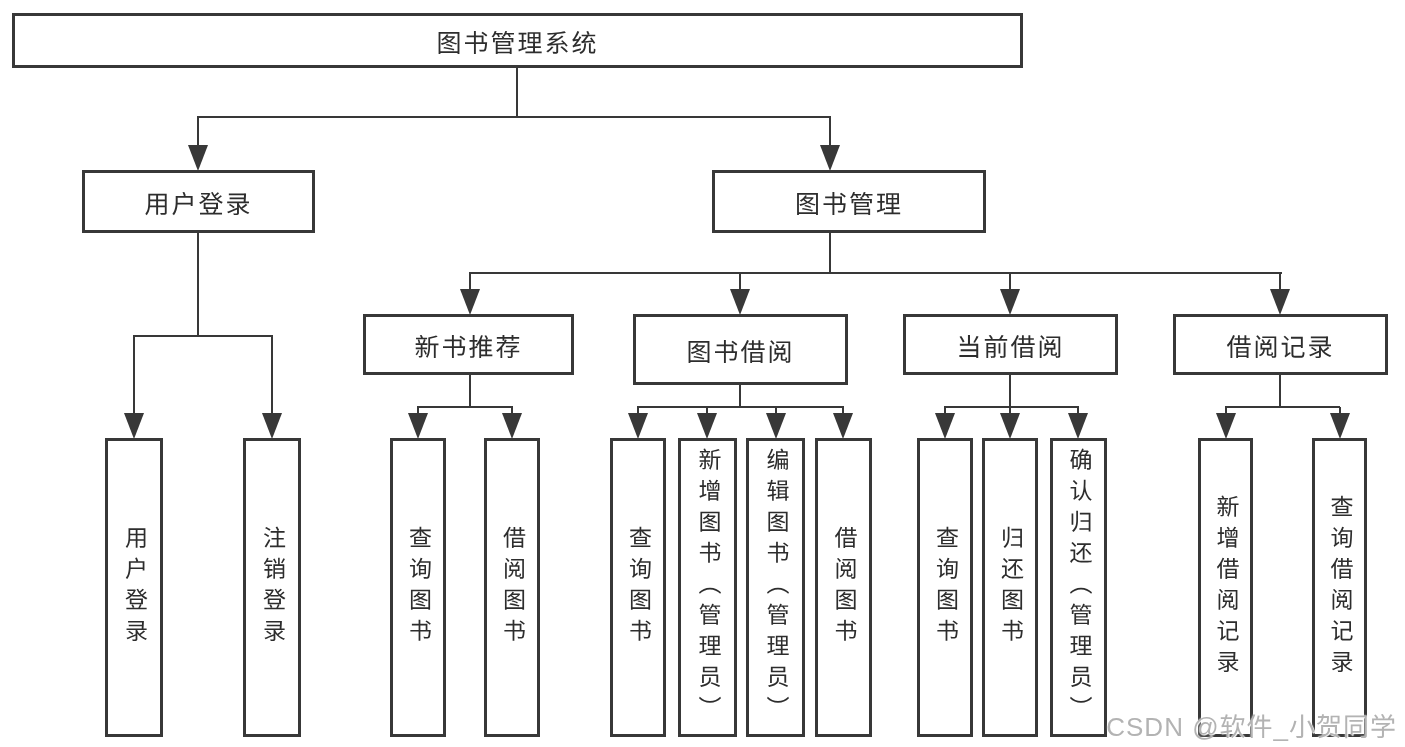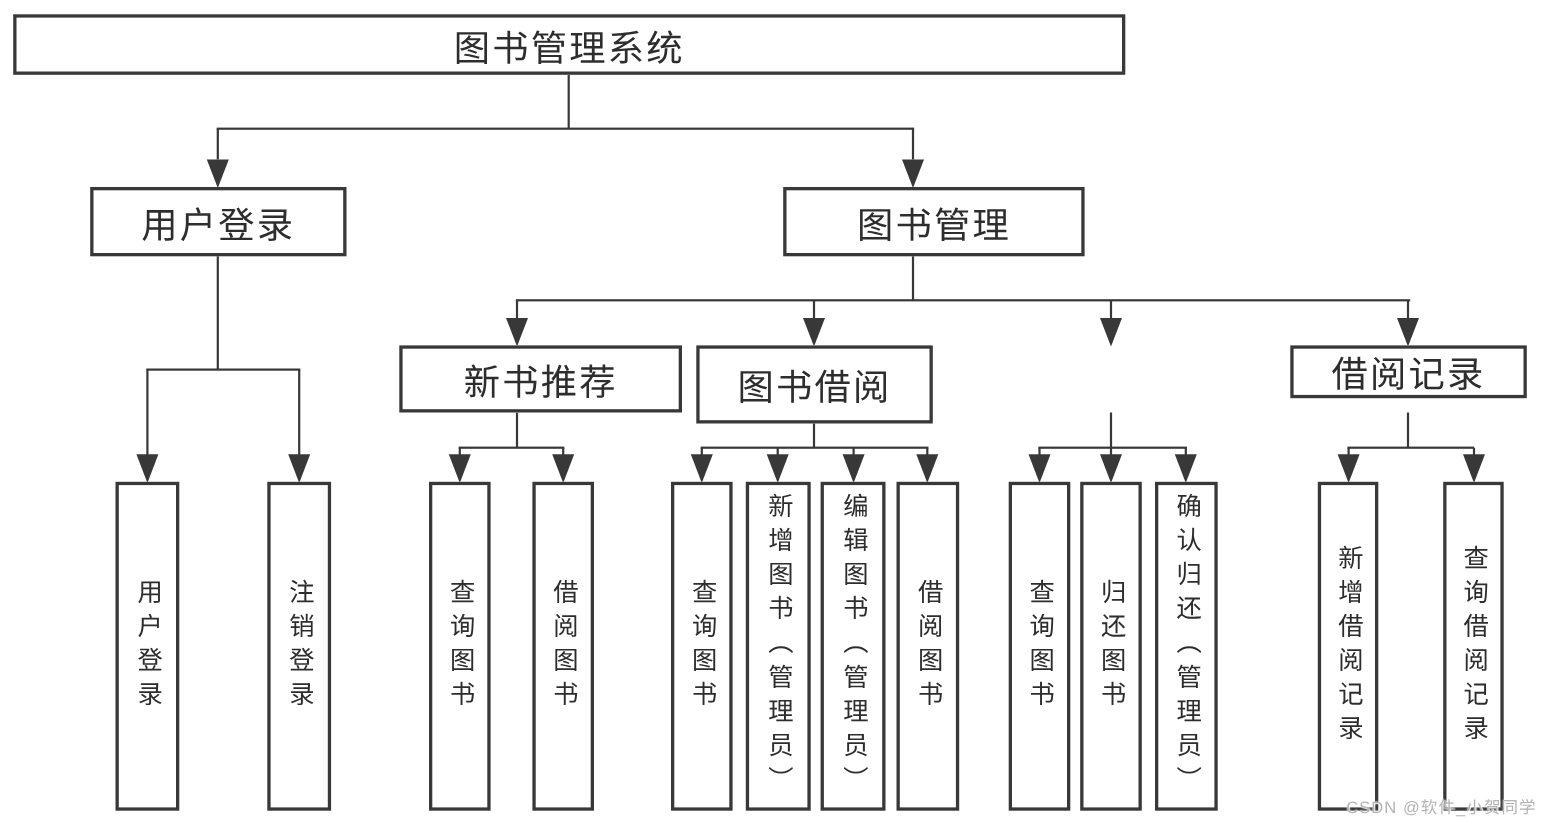--- a/index.html
+++ b/index.html
@@ -12,41 +12,41 @@
     overflow:hidden;
   }
   .node{
     position:absolute;
     box-sizing:border-box;
     border:3px solid var(--line,#383838);
     background:#fff;
     display:flex;align-items:center;justify-content:center;
     z-index:2;
   }
-  .node.h{font-size:33px;letter-spacing:2px;}
+  .node.h{font-size:25px;letter-spacing:2px;}
   .node.v{
     writing-mode:vertical-rl;
     text-orientation:mixed;
     font-size:23px;
     letter-spacing:8px;
     line-height:1;
   }
   .vline,.hline{position:absolute;background:var(--line,#383838);z-index:1;}
   .vline{width:2px;}
   .hline{height:2px;}
   .arrow{
     position:absolute;width:0;height:0;z-index:1;
     border-left:10px solid transparent;
     border-right:10px solid transparent;
     border-top:26px solid var(--line,#383838);
   }
   .watermark{
     position:absolute;
     right:8px;bottom:4px;
-    font-size:15px;
+    font-size:26px;
     letter-spacing:1px;
     color:var(--wm,#b3b3b3);
     text-shadow:0 0 2px #fff,1px 1px 1px #fff;
     z-index:5;
     white-space:nowrap;
   }
 </style>
 </head>
 <body>
 
@@ -56,27 +56,30 @@
     <span>图书管理系统</span>
   </div>
 
   <div class="node h" style="left:82px;top:170px;width:233px;height:63px">
     <span>用户登录</span>
   </div>
   <div class="node h" style="left:712px;top:170px;width:274px;height:63px">
     <span>图书管理</span>
   </div>
 
-  <div class="node h" style="left:363px;top:314px;width:257px;height:61px">
+  <div class="node h" style="left:363px;top:314px;width:211px;height:61px">
     <span>新书推荐</span>
   </div>
   <div class="node h" style="left:633px;top:314px;width:215px;height:71px">
     <span>图书借阅</span>
   </div>
-  <div class="node h" style="left:1173px;top:314px;width:215px;height:48px">
+  <div class="node h" style="left:903px;top:314px;width:215px;height:61px">
+    <span>当前借阅</span>
+  </div>
+  <div class="node h" style="left:1173px;top:314px;width:215px;height:61px">
     <span>借阅记录</span>
   </div>
 
   <div class="node v" style="left:105px;top:438px;width:58px;height:299px">
     <span>用户登录</span>
   </div>
   <div class="node v" style="left:243px;top:438px;width:58px;height:299px">
     <span>注销登录</span>
   </div>
 

